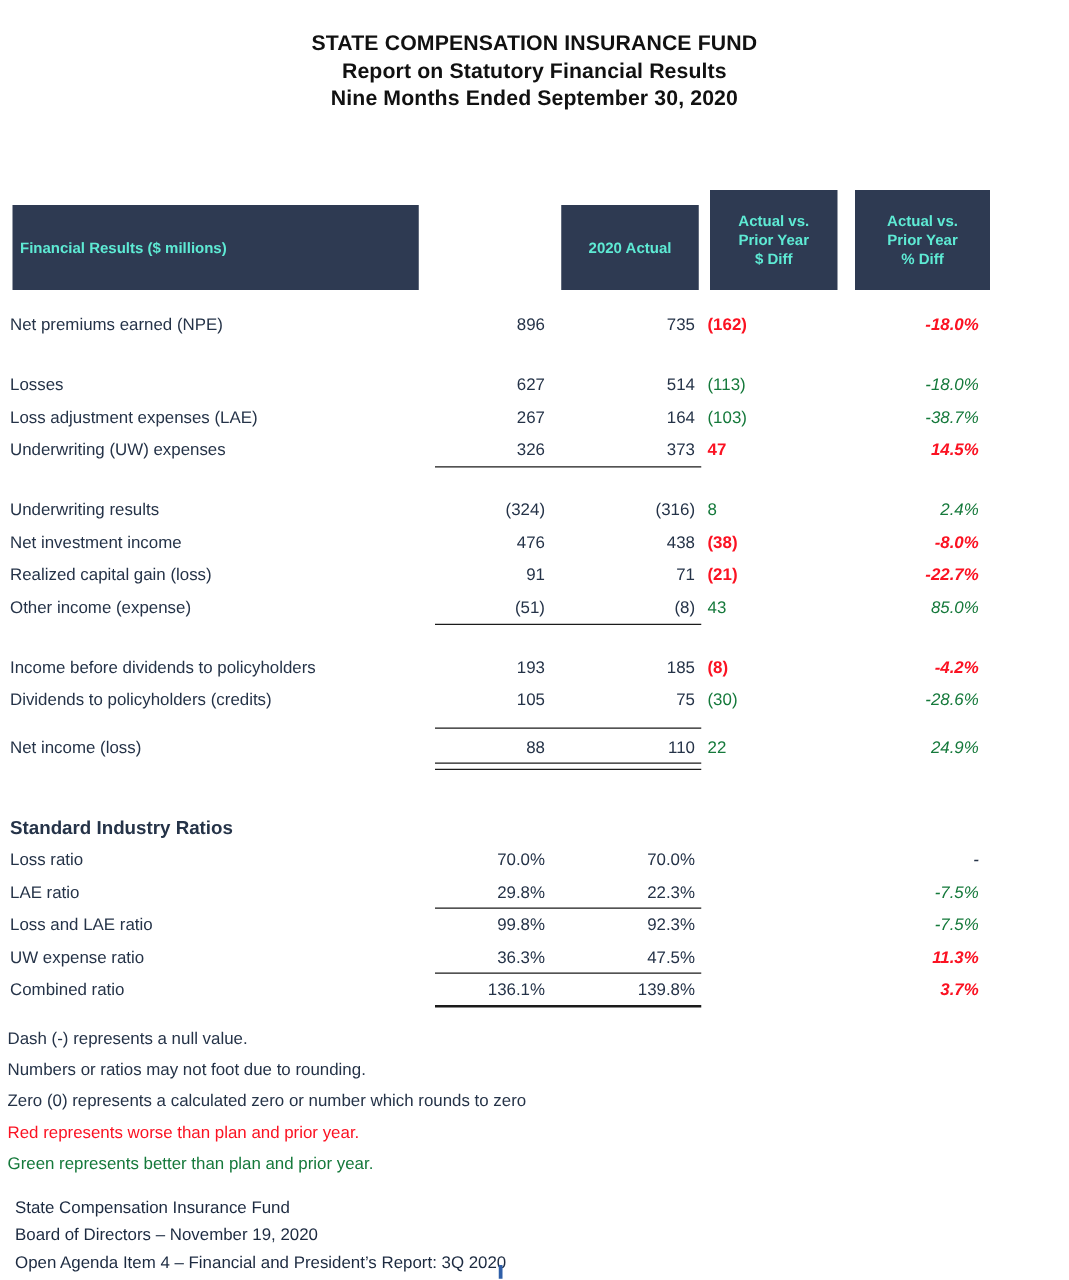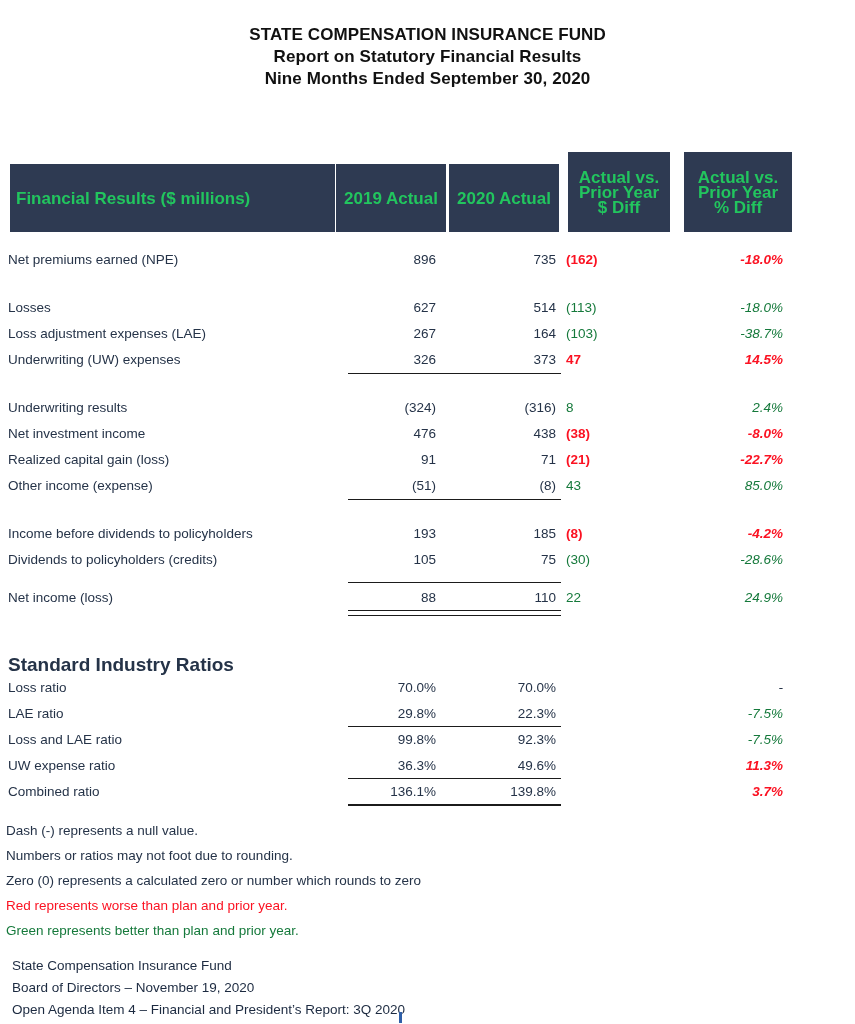--- a/index.html
+++ b/index.html
@@ -40,22 +40,22 @@
     width: 790px;
   }
 
   .header-row {
     position: relative;
     height: 80px;
   }
   .hcell {
     position: absolute;
     background: #2e3a52;
-    color: #22c55e;
-    font-size: 17px;
+    color: #5eead4;
+    font-size: 12px;
     font-weight: bold;
     box-sizing: border-box;
     display: flex;
   }
   .hcell .htext { width: 100%; line-height: 15px; }
 
   .hcell-label {
     left: 4px;
     top: 12px;
     width: 325px;
@@ -162,21 +162,21 @@
     position: absolute;
     left: 342px;
     width: 213px;
     height: 4px;
     border-top: 1.4px solid #1b1b1b;
     border-bottom: 1.4px solid #1b1b1b;
   }
 
   
   .section-head {
-    font-size: 19px;
+    font-size: 15px;
     font-weight: bold;
     color: #253348;
   }
 
   
   .notes {
     position: absolute;
     top: 818px;
     left: 6px;
     width: 800px;
@@ -217,23 +217,20 @@
   <div class="title-line">STATE COMPENSATION INSURANCE FUND</div>
   <div class="title-line">Report on Statutory Financial Results</div>
   <div class="title-line">Nine Months Ended September 30, 2020</div>
 </div>
 
 <div class="table-wrap">
 
   <div class="header-row">
     <div class="hcell hcell-label">
       <span class="htext">Financial Results ($ millions)</span>
-    </div>
-    <div class="hcell hcell-2019">
-      <span class="htext" style="text-align:center">2019 Actual</span>
     </div>
     <div class="hcell hcell-2020">
       <span class="htext" style="text-align:center">2020 Actual</span>
     </div>
     <div class="hcell hcell-ddiff">
       <span class="htext">
         <span>Actual vs.</span><br>
         <span>Prior Year</span><br>
         <span>$ Diff</span>
       </span>
@@ -374,21 +371,21 @@
     <div class="row">
       <span class="c-label">Loss and LAE ratio</span>
       <span class="c-2019">99.8%</span>
       <span class="c-2020">92.3%</span>
       <span class="c-pdiff pos-green">-7.5%</span>
     </div>
 
     <div class="row">
       <span class="c-label">UW expense ratio</span>
       <span class="c-2019">36.3%</span>
-      <span class="c-2020">49.6%</span>
+      <span class="c-2020">47.5%</span>
       <span class="c-pdiff neg-red">11.3%</span>
       <span class="rule" style="top:24px"></span>
     </div>
 
     <div class="row">
       <span class="c-label">Combined ratio</span>
       <span class="c-2019">136.1%</span>
       <span class="c-2020">139.8%</span>
       <span class="c-pdiff neg-red">3.7%</span>
       <span class="rule" style="top:24px;border-top-width:2.2px"></span>

